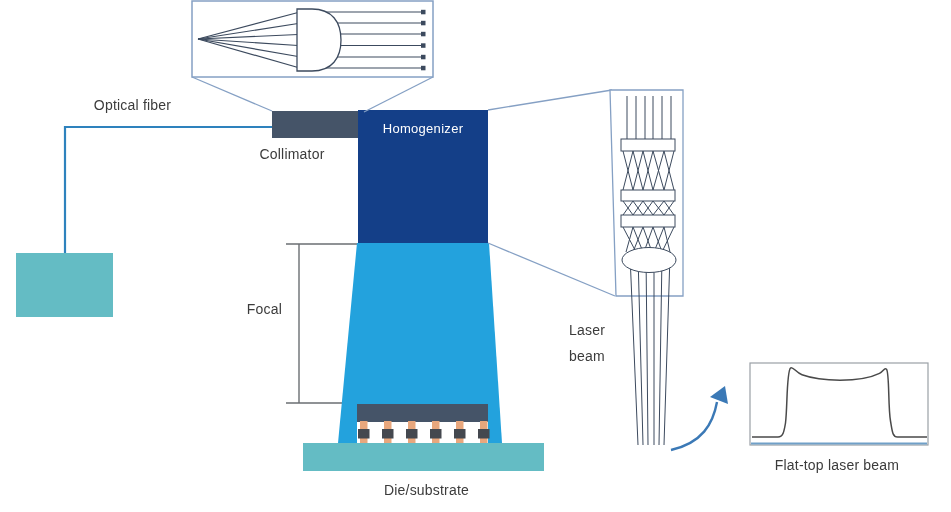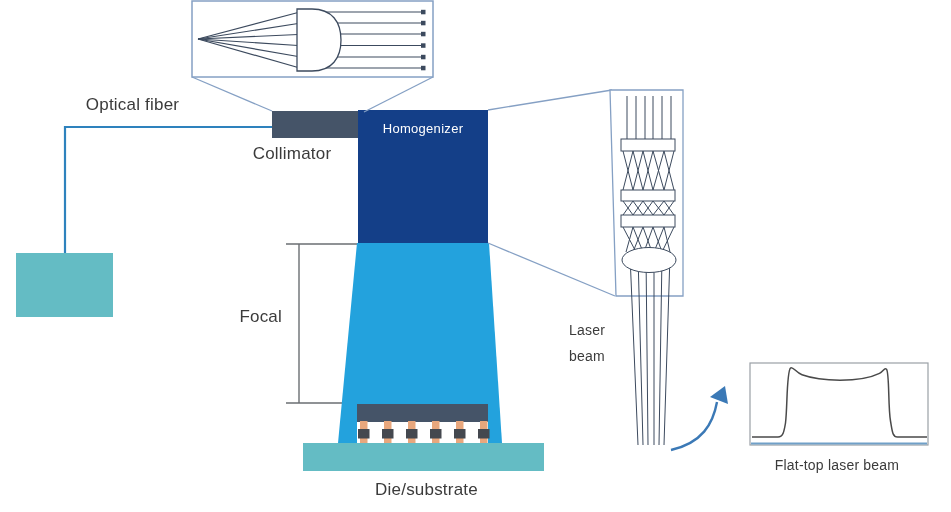--- a/index.html
+++ b/index.html
@@ -2,21 +2,21 @@
 <html><head>
 <meta charset="utf-8">
 <style>
   html,body{margin:0;padding:0;background:#fff;}
   .stage{
     position:relative;width:951px;height:512px;background:#ffffff;
     font-family:"Liberation Sans", sans-serif;overflow:hidden;
   }
   .stage svg{position:absolute;left:0;top:0;}
   .lbl{
-    position:absolute;color:#3b3b3b;font-size:17px;line-height:26px;
+    position:absolute;color:#3b3b3b;font-size:14px;line-height:26px;
     text-align:center;letter-spacing:0.2px;white-space:nowrap;
   }
   .lbl.small{font-size:14px;}
   .lbl.right{text-align:right;}
   .lbl.white{color:#ffffff;font-size:13px;letter-spacing:0.3px;}
 </style>
 </head>
 <body>
 
 <div class="stage">
@@ -142,21 +142,21 @@
          C889.5,372.6 888,407 890.5,421 C892.3,431.5 892.5,437 897.5,437 H927" fill="none" stroke="#4a4a4a" stroke-width="1.5"></path>
   </svg>
 
   <div class="lbl" style="left:55px;top:92px;width:155px;">Optical fiber</div>
 
   <div class="lbl" style="left:226px;top:141px;width:132px;">Collimator</div>
 
   <div class="lbl white" style="left:358px;top:116px;width:130px;">Homogenizer</div>
 
 
-  <div class="lbl right" style="left:160px;top:295px;width:122px;line-height:28px;margin-top:8px;">
+  <div class="lbl right" style="left:160px;top:295px;width:122px;line-height:28px;">
     <div>Focal</div>
   </div>
 
   <div class="lbl small" style="left:548px;top:317px;width:78px;line-height:26px;">
     <div>Laser</div>
     <div>beam</div>
   </div>
 
   <div class="lbl" style="left:343px;top:477px;width:167px;">Die/substrate</div>
 

